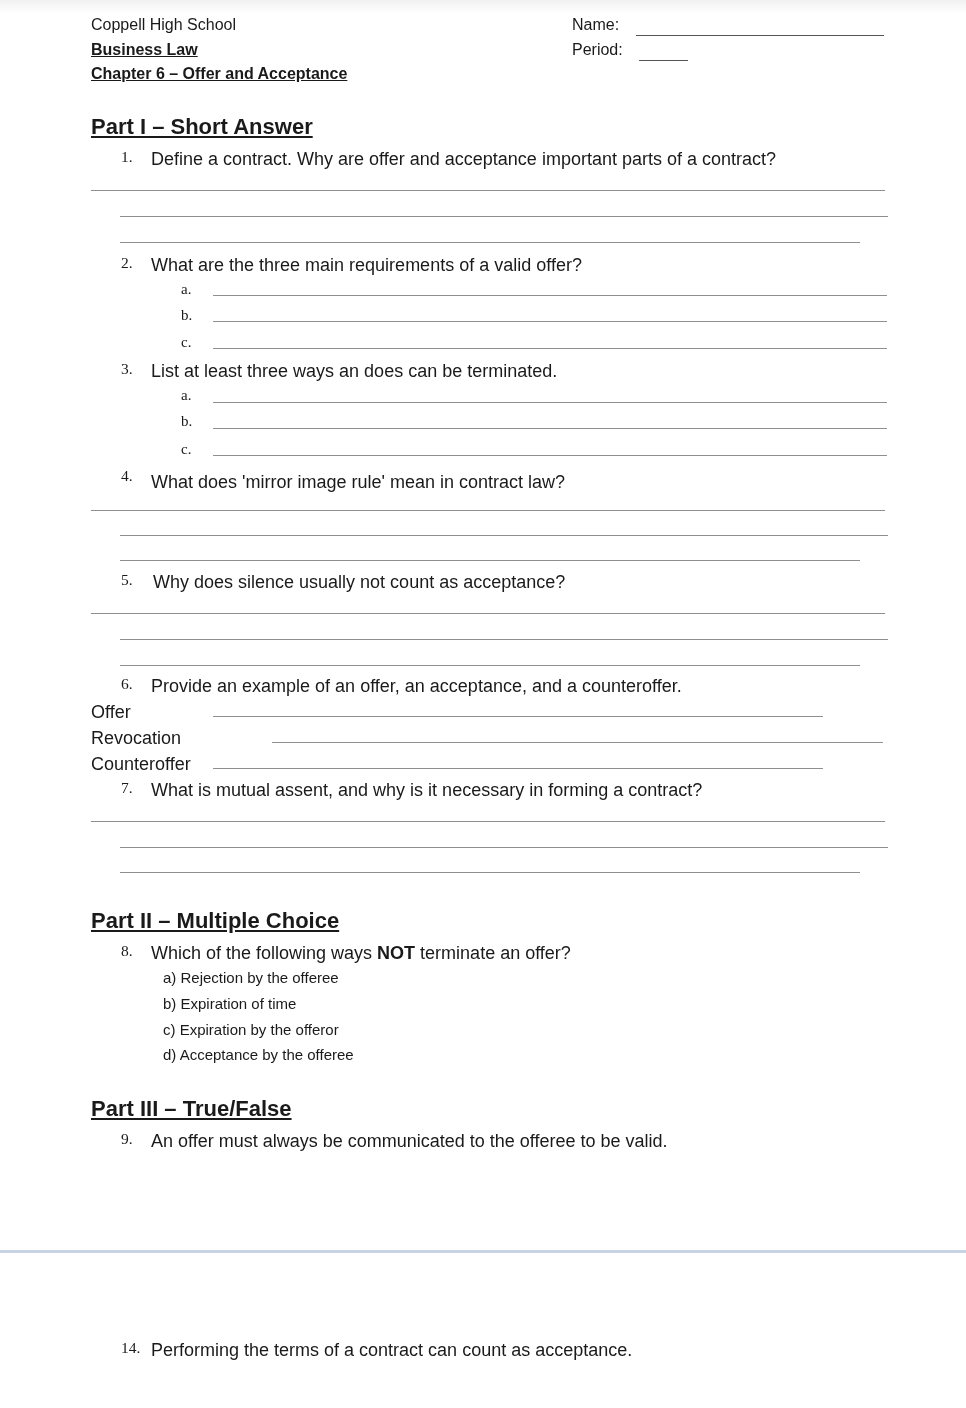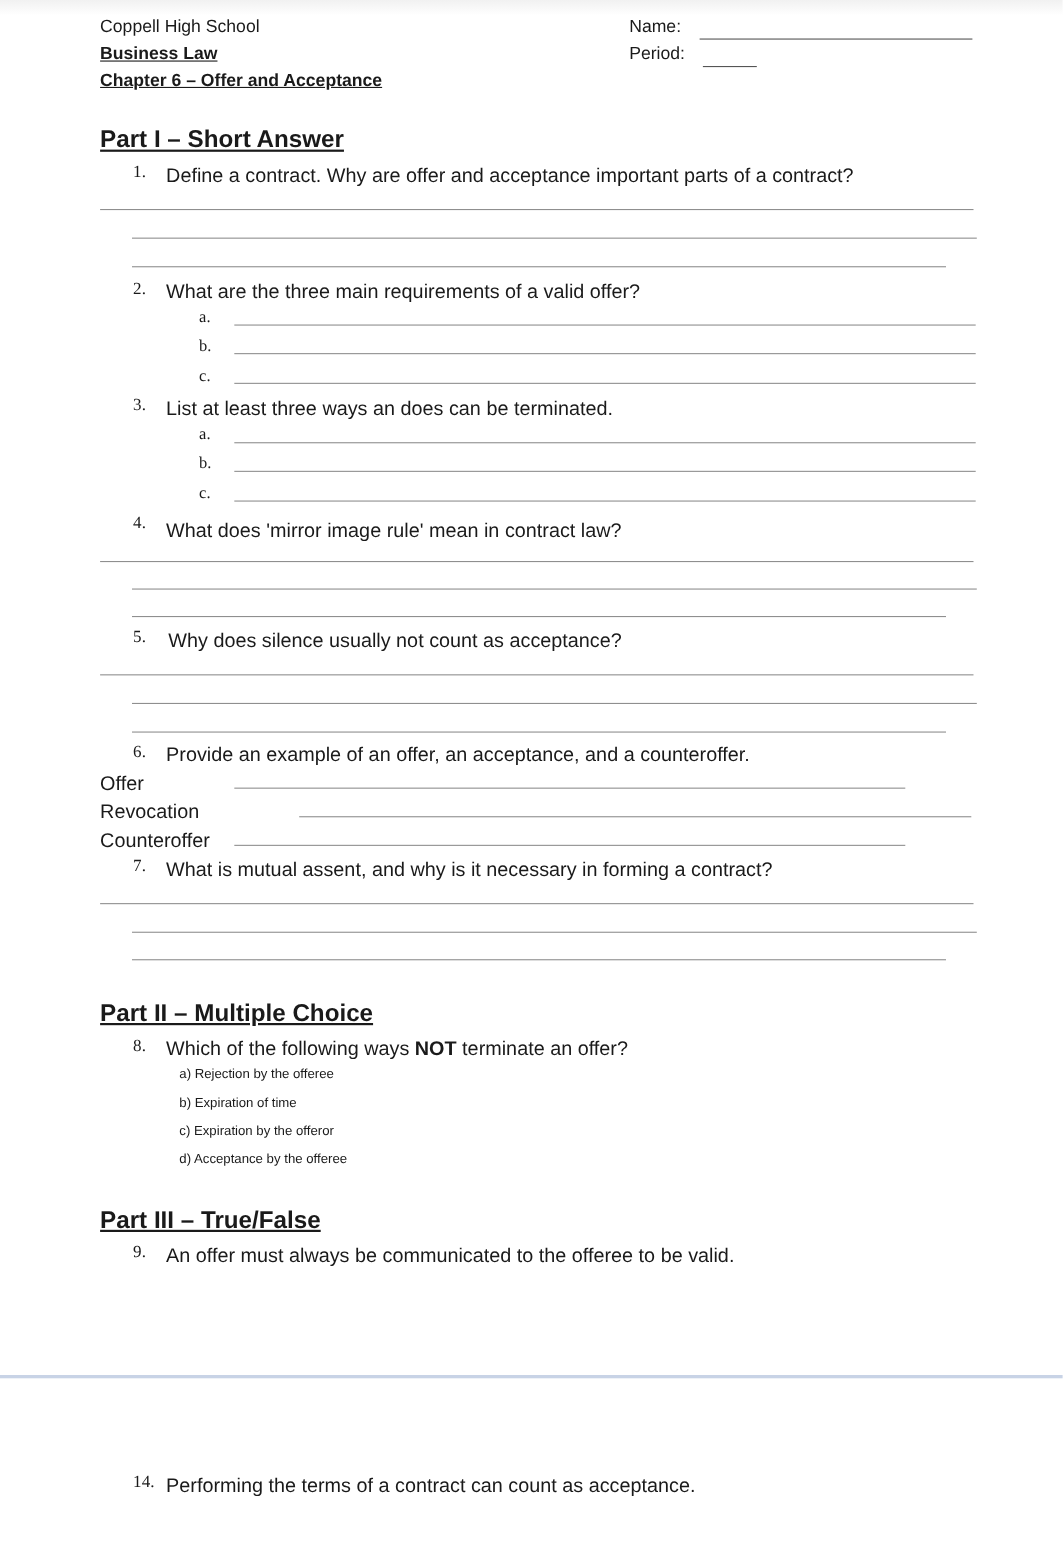--- a/index.html
+++ b/index.html
@@ -24,21 +24,21 @@
       position: absolute; height: 0;
       border-top: 1.5px solid #8f8f8f;
     }
     .blank-short {
       position: absolute; height: 0; border-top: 1.2px solid #555;
     }
     .page-break {
       position: absolute; left: 0; top: 1250px; width: 966px; height: 3px;
       background: #c8d3e6;
     }
-    .opt { font-size: 12px; }
+    .opt { font-size: 15px; }
   </style>
 </head>
 <body>
 
 <div class="top-shade"></div>
 
 <div class="abs hdr" style="left:91px; top:16px;">Coppell High School</div>
 <div class="abs hdr bold" style="left:91px; top:41px;">Business Law</div>
 <div class="abs hdr bold" style="left:91px; top:65px;">Chapter 6 – Offer and Acceptance</div>
 

